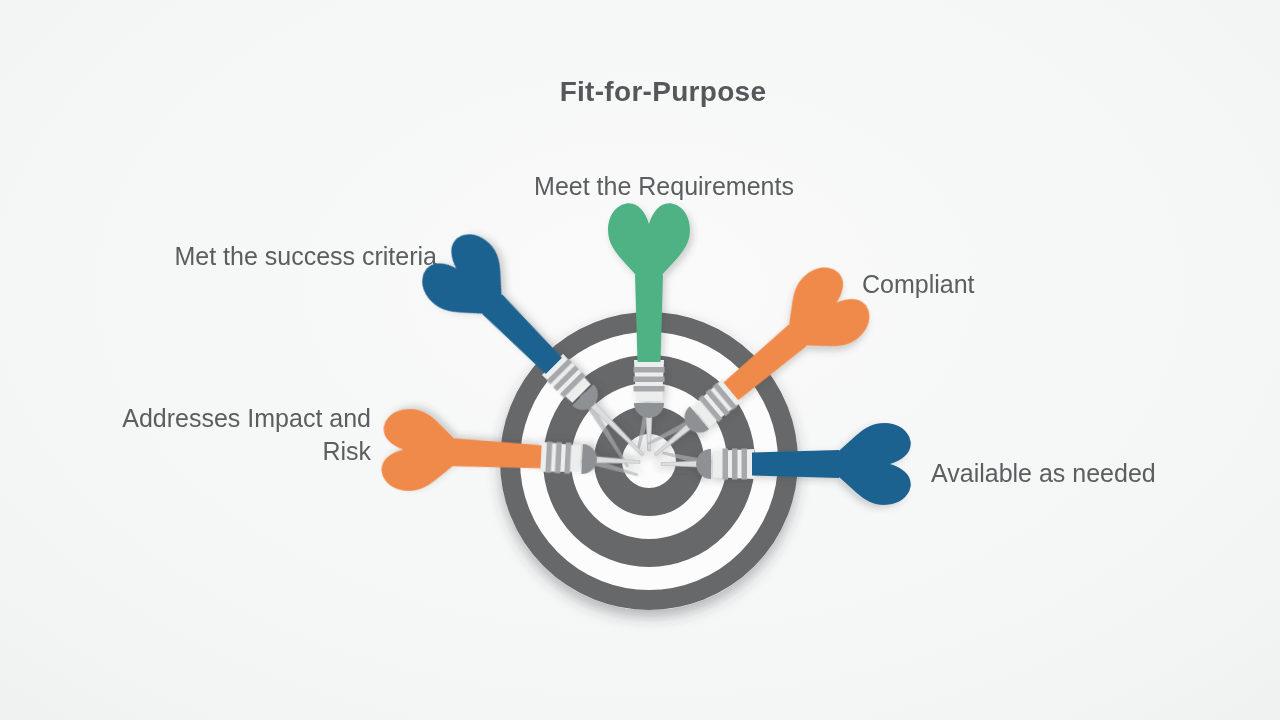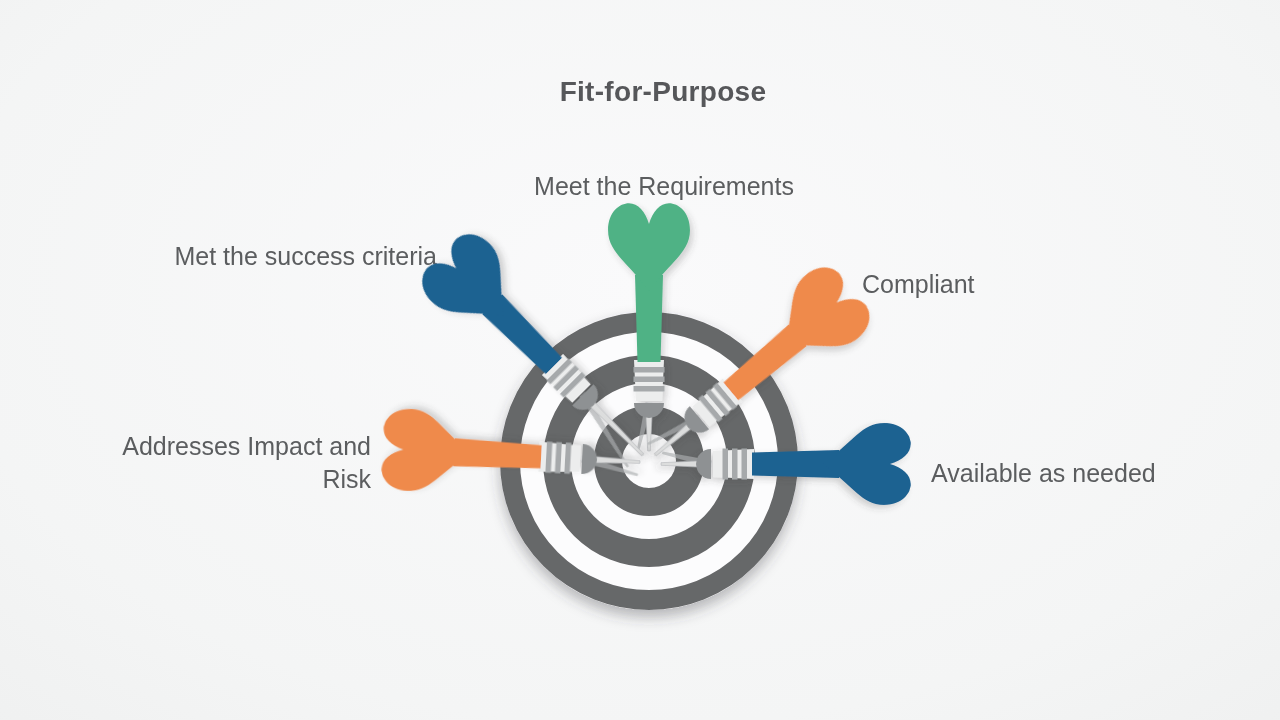--- a/index.html
+++ b/index.html
@@ -23,21 +23,21 @@
   .title.bottom{left:362px;top:630px;width:600px;}
   .label{
     position:absolute;
     font-size:25px;
     color:var(--label-color,#5b5d5f);
     line-height:33px;
   }
   .label.l-top{left:414px;top:160px;width:500px;text-align:center;white-space:nowrap;margin-top:10px;}
   .label.l-upper-left{left:107px;top:240px;width:330px;text-align:right;white-space:nowrap;}
   .label.l-upper-right{left:862px;top:268px;width:330px;text-align:left;white-space:nowrap;}
-  .label.l-left{left:71px;top:402px;width:300px;text-align:right;margin-top:28px;}
+  .label.l-left{left:71px;top:402px;width:300px;text-align:right;}
   .label.l-right{left:931px;top:433px;width:330px;text-align:left;white-space:nowrap;margin-top:24px;}
   svg.diagram{position:absolute;left:0;top:0;}
 </style>
 </head>
 <body>
 
 <div class="slide" style="--title-color: #56575A; --label-color: #5B5D5F;">
 
   <div class="title top">Fit-for-Purpose</div>
 

